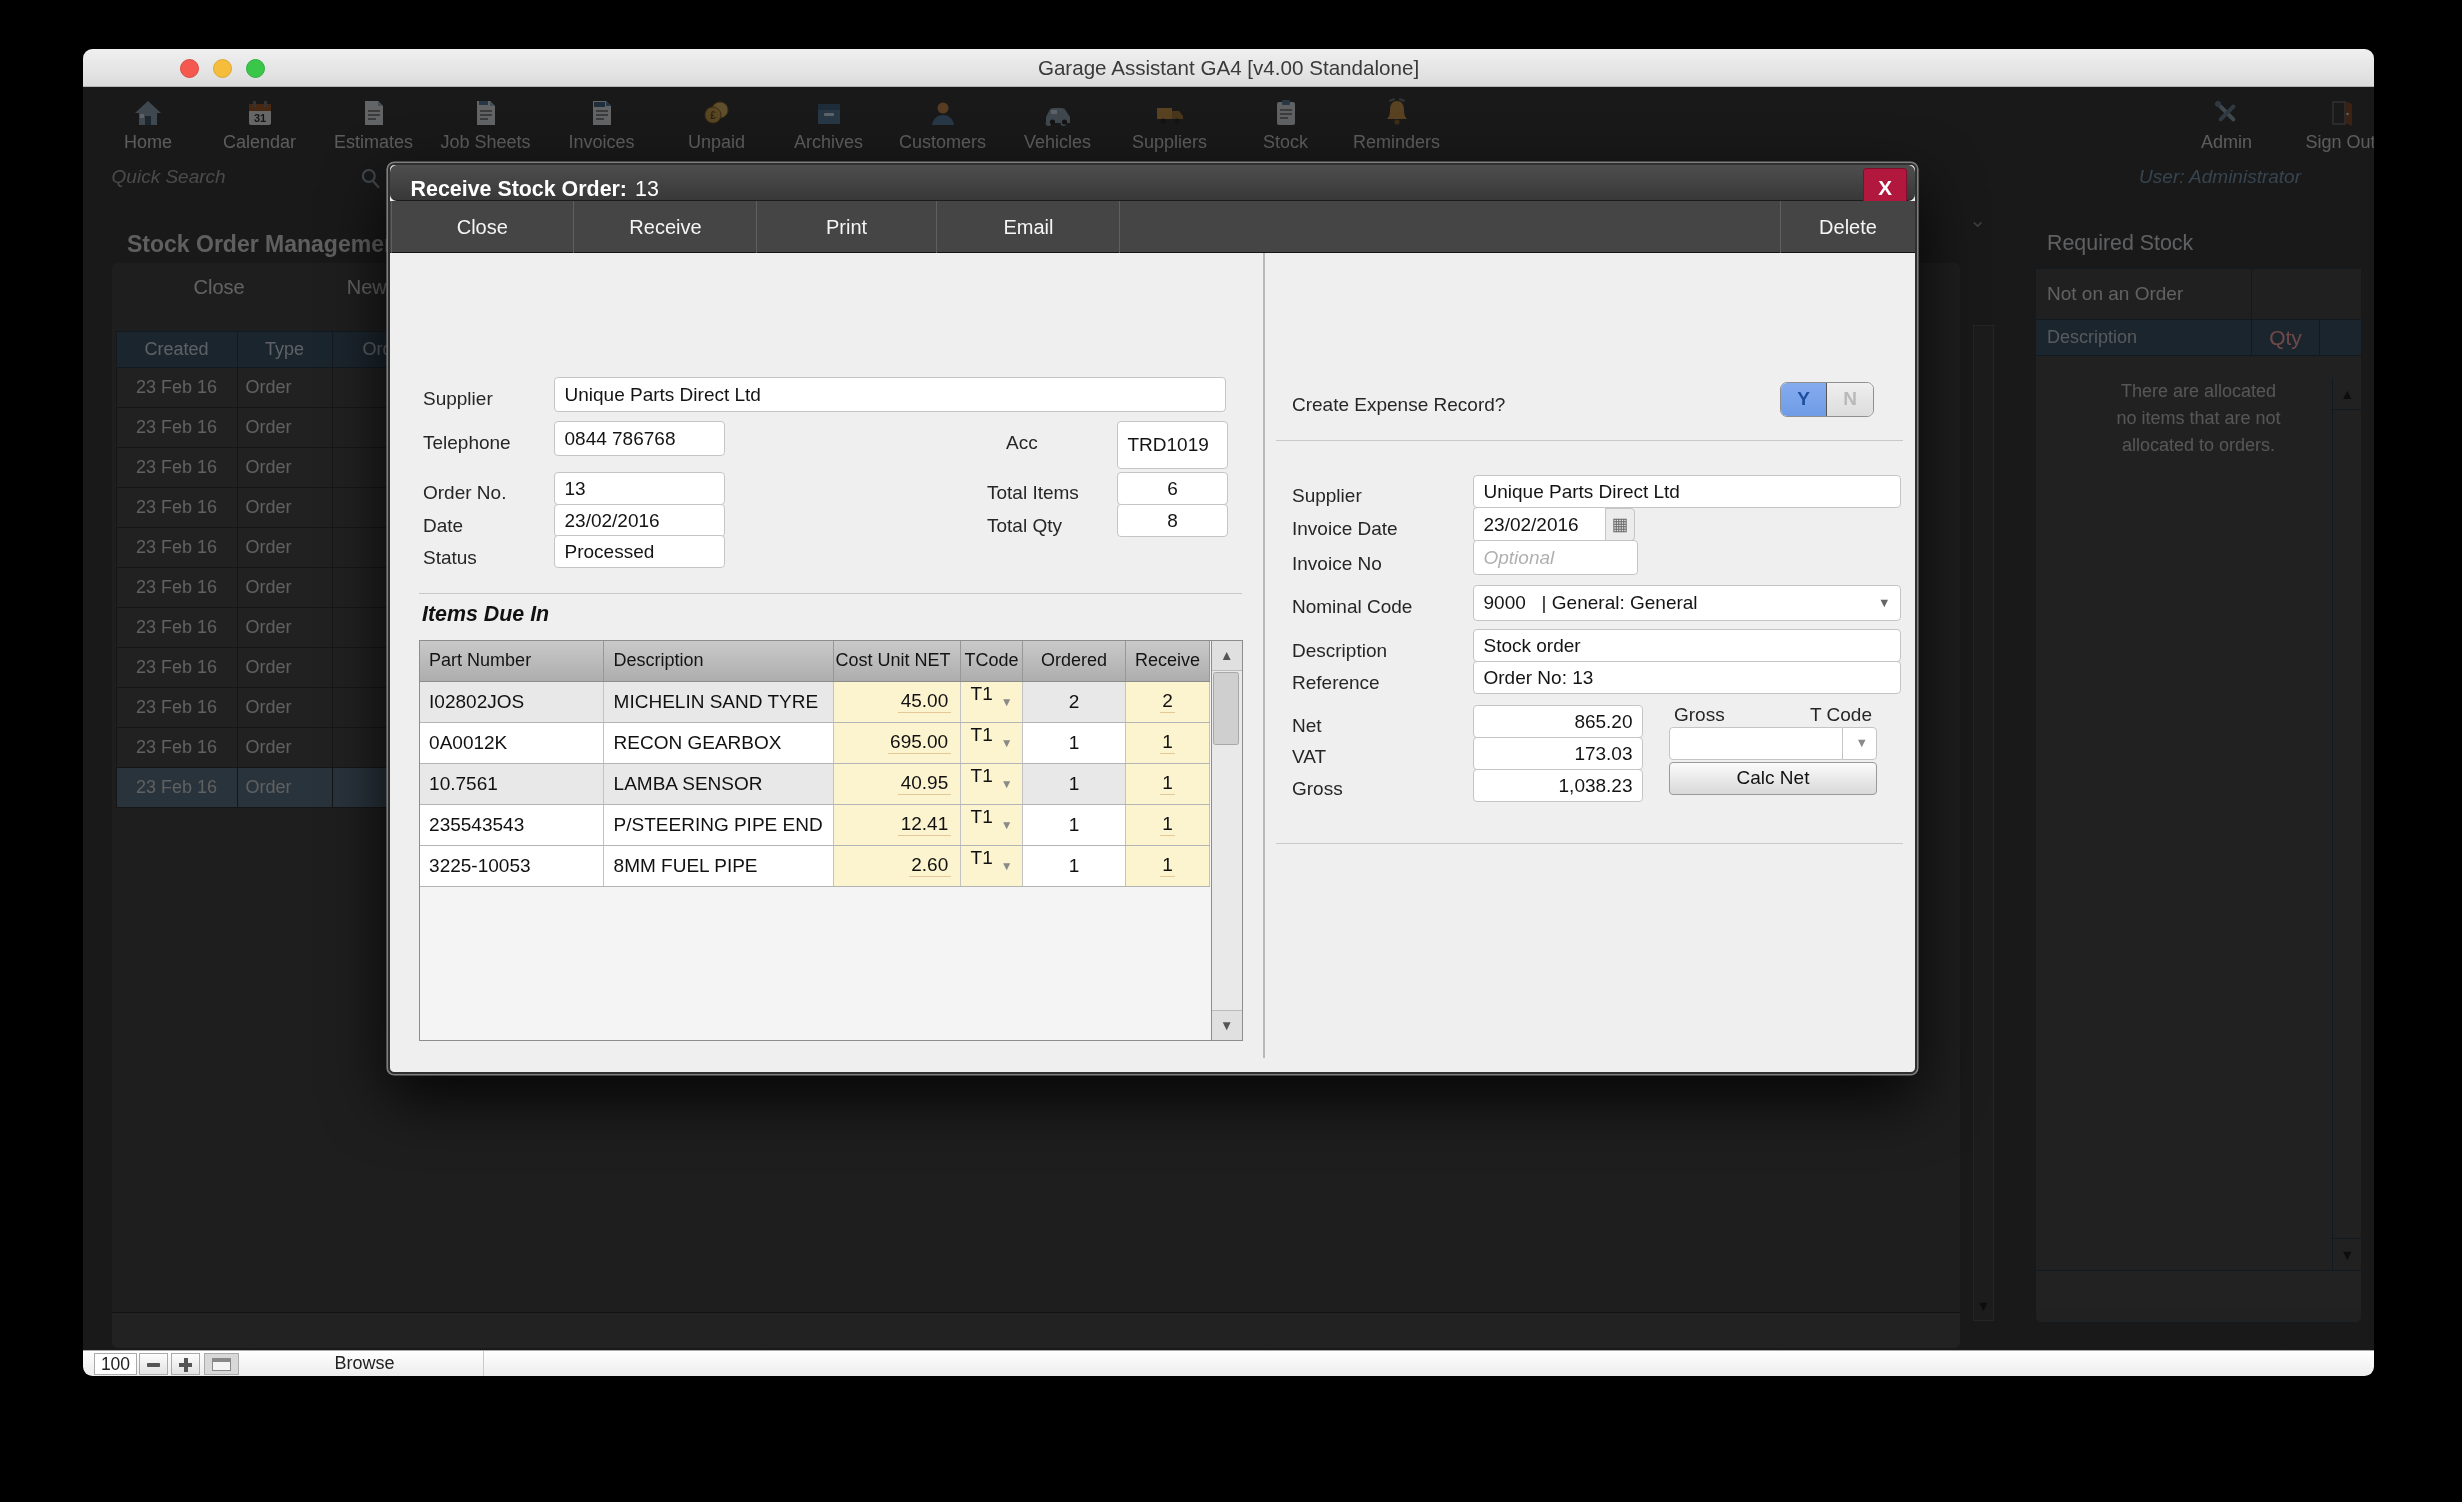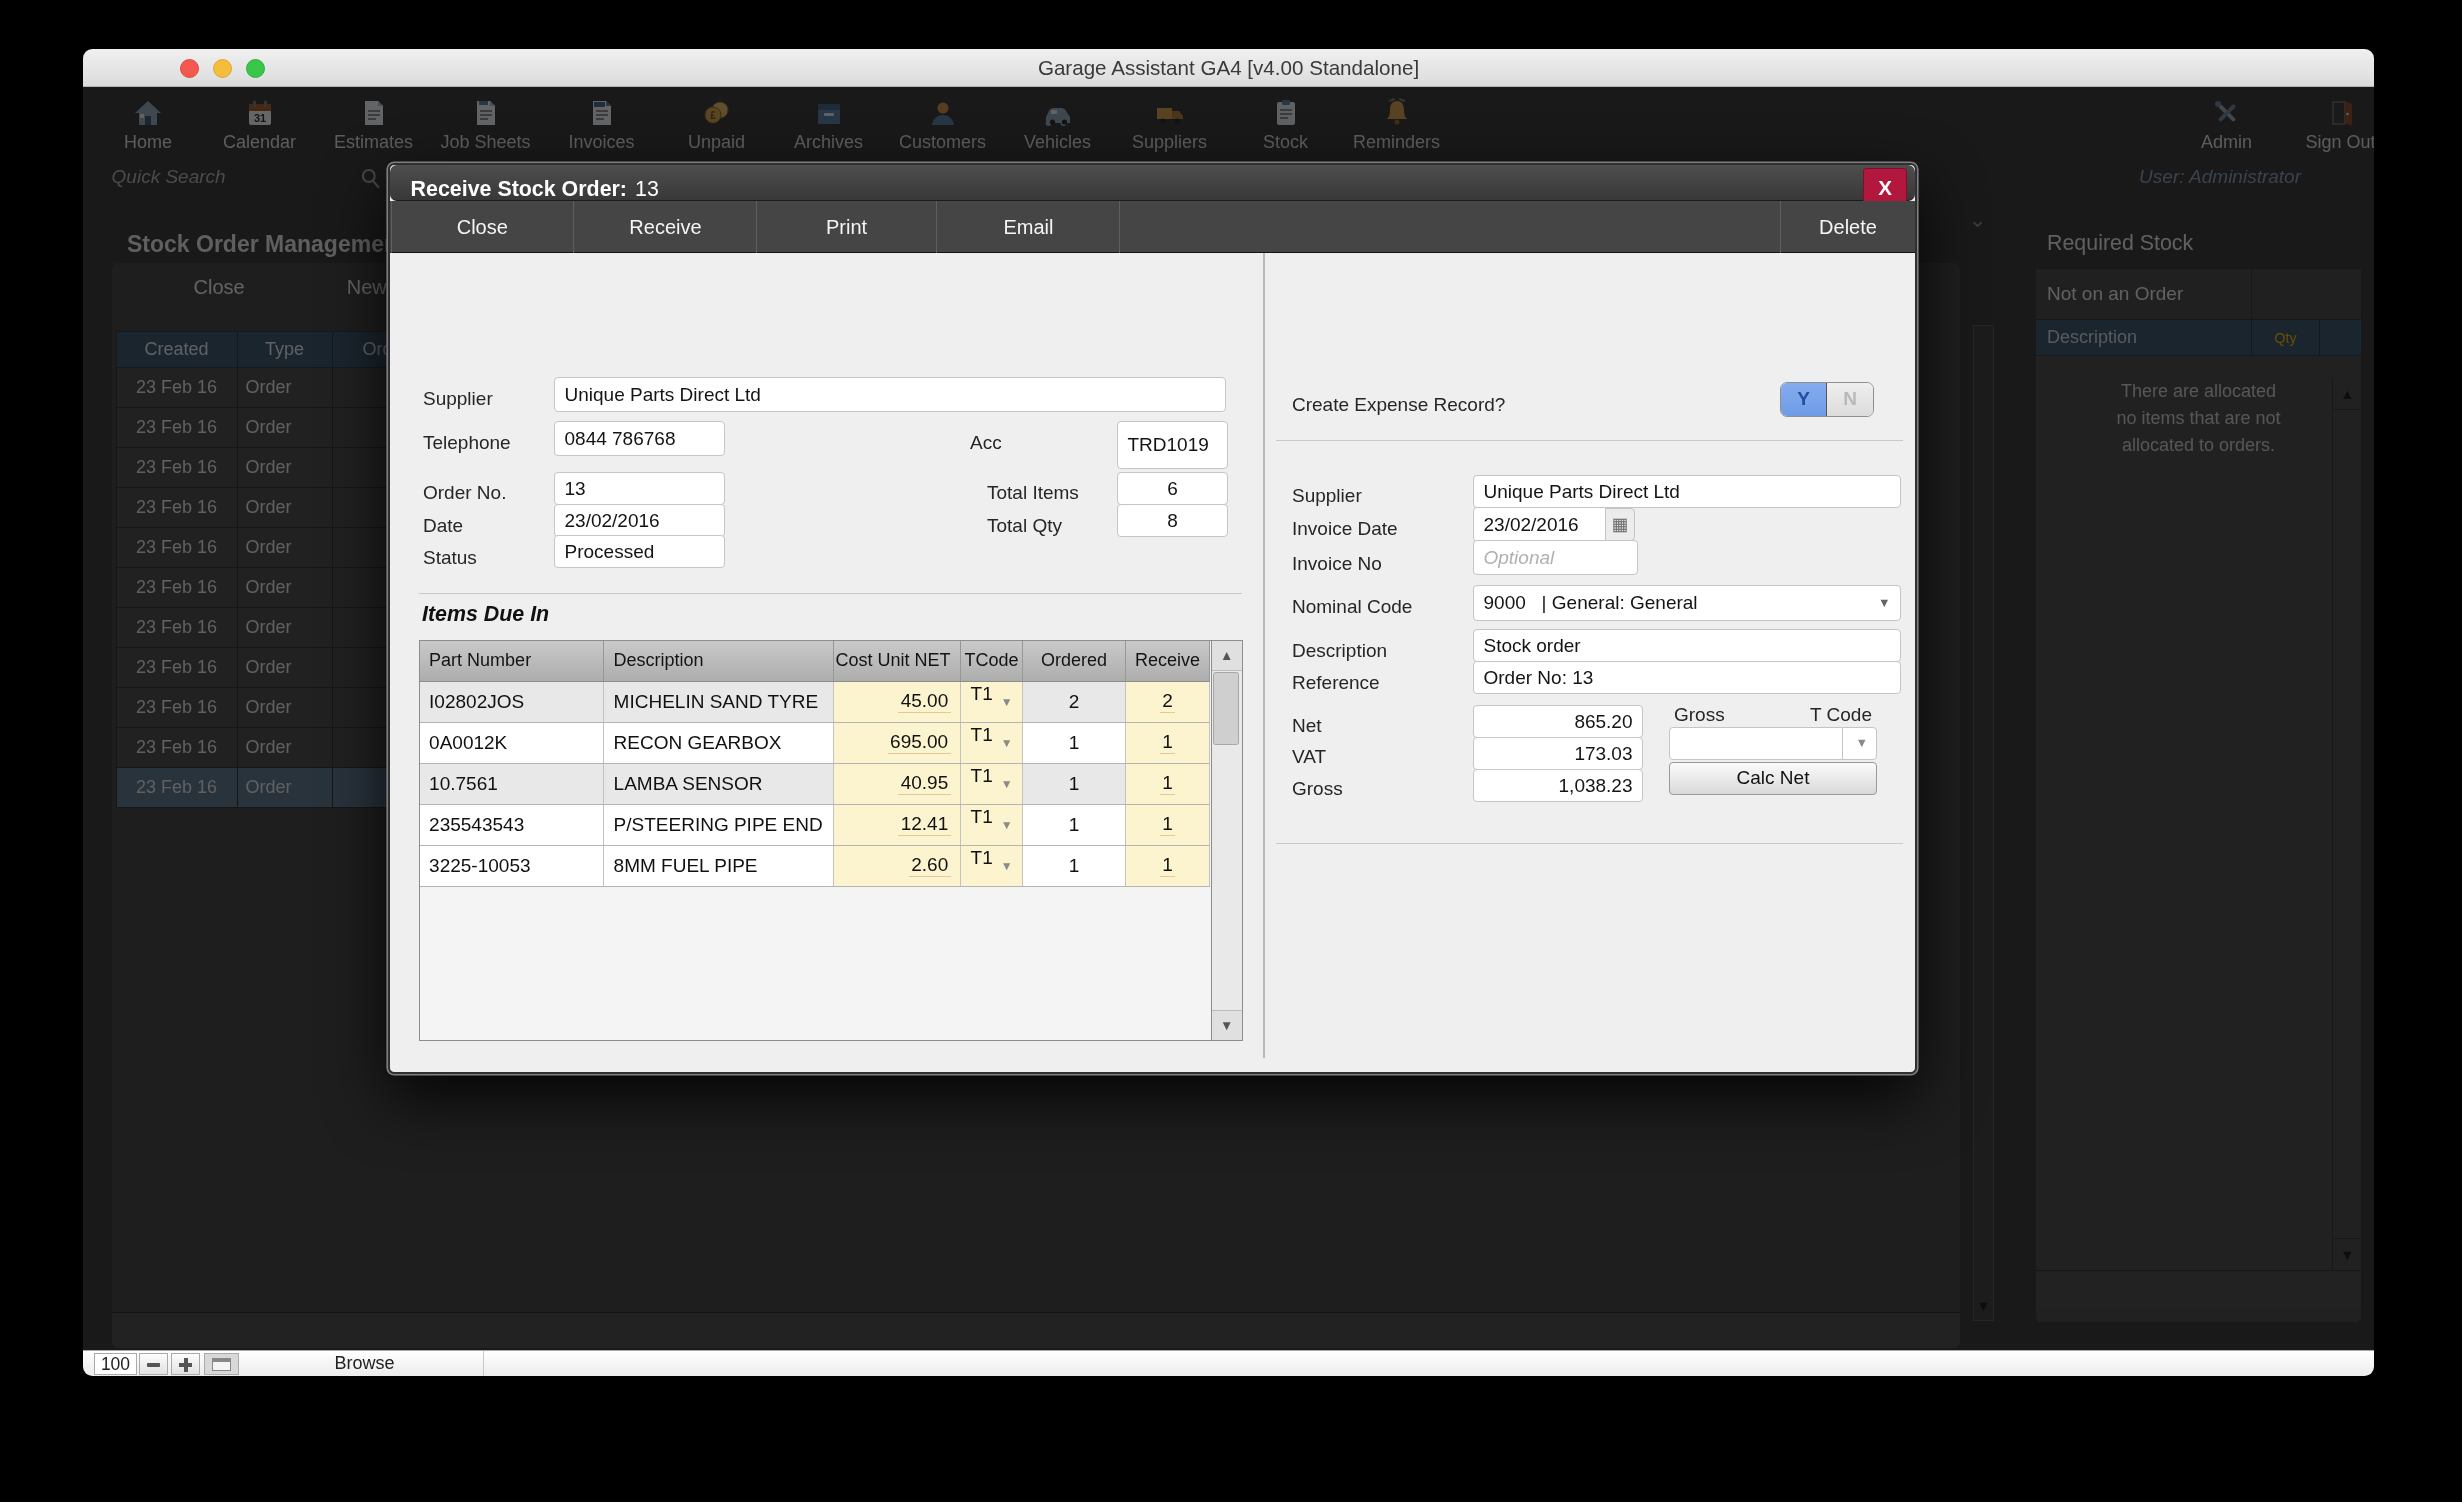--- a/index.html
+++ b/index.html
@@ -70,21 +70,21 @@
   .sb-title { position:absolute; left:1964px; top:144px; font-size:21.4px; color:#d6dade; }
   .sidebar { position:absolute; left:1952px; top:181px; width:327px; height:1055px;
              background:#4c4c4c; border:0.8px solid #2b3b47; border-radius:0 0 6.3px 6.3px; }
   .sb-filter { display:flex; height:51px; background:#4a4a4a; border-bottom:0.8px solid #2b3b47; }
   .sb-filter .f1 { width:216px; border-right:0.8px solid #2b3b47; font-size:19px; color:#dcdcdc;
                    display:flex; align-items:center; padding-left:11px; }
   .sb-filter .f2 { flex:1; }
   .sb-head { display:flex; height:36px; background:#3f5666; border-bottom:0.8px solid #2b3b47; }
   .sb-head .h1 { width:216px; border-right:0.8px solid #2b3b47; font-size:18px; color:#c3ccd3;
                  display:flex; align-items:center; padding-left:11px; }
-  .sb-head .h2 { width:68px; border-right:0.8px solid #2b3b47; font-size:14px; color:#eab308;
+  .sb-head .h2 { width:68px; border-right:0.8px solid #2b3b47; font-size:21px; color:#fca5a5;
                  display:flex; align-items:center; justify-content:center; }
   .sb-head .h3 { flex:1; }
   .sb-body { position:relative; height:892px; }
   .sb-msg { width:246px; margin:22px auto 0; text-align:center; font-size:18px; line-height:1.5; color:#c4c4c4; }
   .sb-scroll { position:absolute; right:0; top:0; width:28.6px; height:100%;
                border-left:0.8px solid #2b3b47; }
   .sb-scroll .up { position:absolute; top:0; left:0; width:100%; height:32px; color:#1e1e1e;
                    font-size:14.3px; text-align:center; line-height:32px; border-bottom:0.8px solid #2b3b47; }
   .sb-scroll .down { position:absolute; bottom:0; left:0; width:100%; height:32px; color:#1e1e1e;
                    font-size:14.3px; text-align:center; line-height:32px; border-top:0.8px solid #2b3b47; }
@@ -485,21 +485,21 @@
     </div>
 
     <div class="m-body">
       <div class="v-divider"></div>
 
       <div class="lbl" style="left:33px; top:135px">Supplier</div>
       <div class="inp" style="left:164px; top:124px; width:672px; height:35px">Unique Parts Direct Ltd</div>
 
       <div class="lbl" style="left:33px; top:179px">Telephone</div>
       <div class="inp" style="left:164px; top:168px; width:171px; height:35px">0844 786768</div>
-      <div class="lbl" style="left:580px; top:179px">Acc</div>
+      <div class="lbl" style="left:616px; top:179px">Acc</div>
       <div class="inp" style="left:727px; top:168px; width:111px; height:48px">TRD1019</div>
 
       <div class="lbl" style="left:33px; top:229px">Order No.</div>
       <div class="inp" style="left:164px; top:219px; width:171px; height:33px">13</div>
       <div class="lbl" style="left:597px; top:229px">Total Items</div>
       <div class="inp ctr" style="left:727px; top:219px; width:111px; height:33px">6</div>
 
       <div class="lbl" style="left:33px; top:262px">Date</div>
       <div class="inp" style="left:164px; top:251px; width:171px; height:33px">23/02/2016</div>
       <div class="lbl" style="left:597px; top:262px">Total Qty</div>

